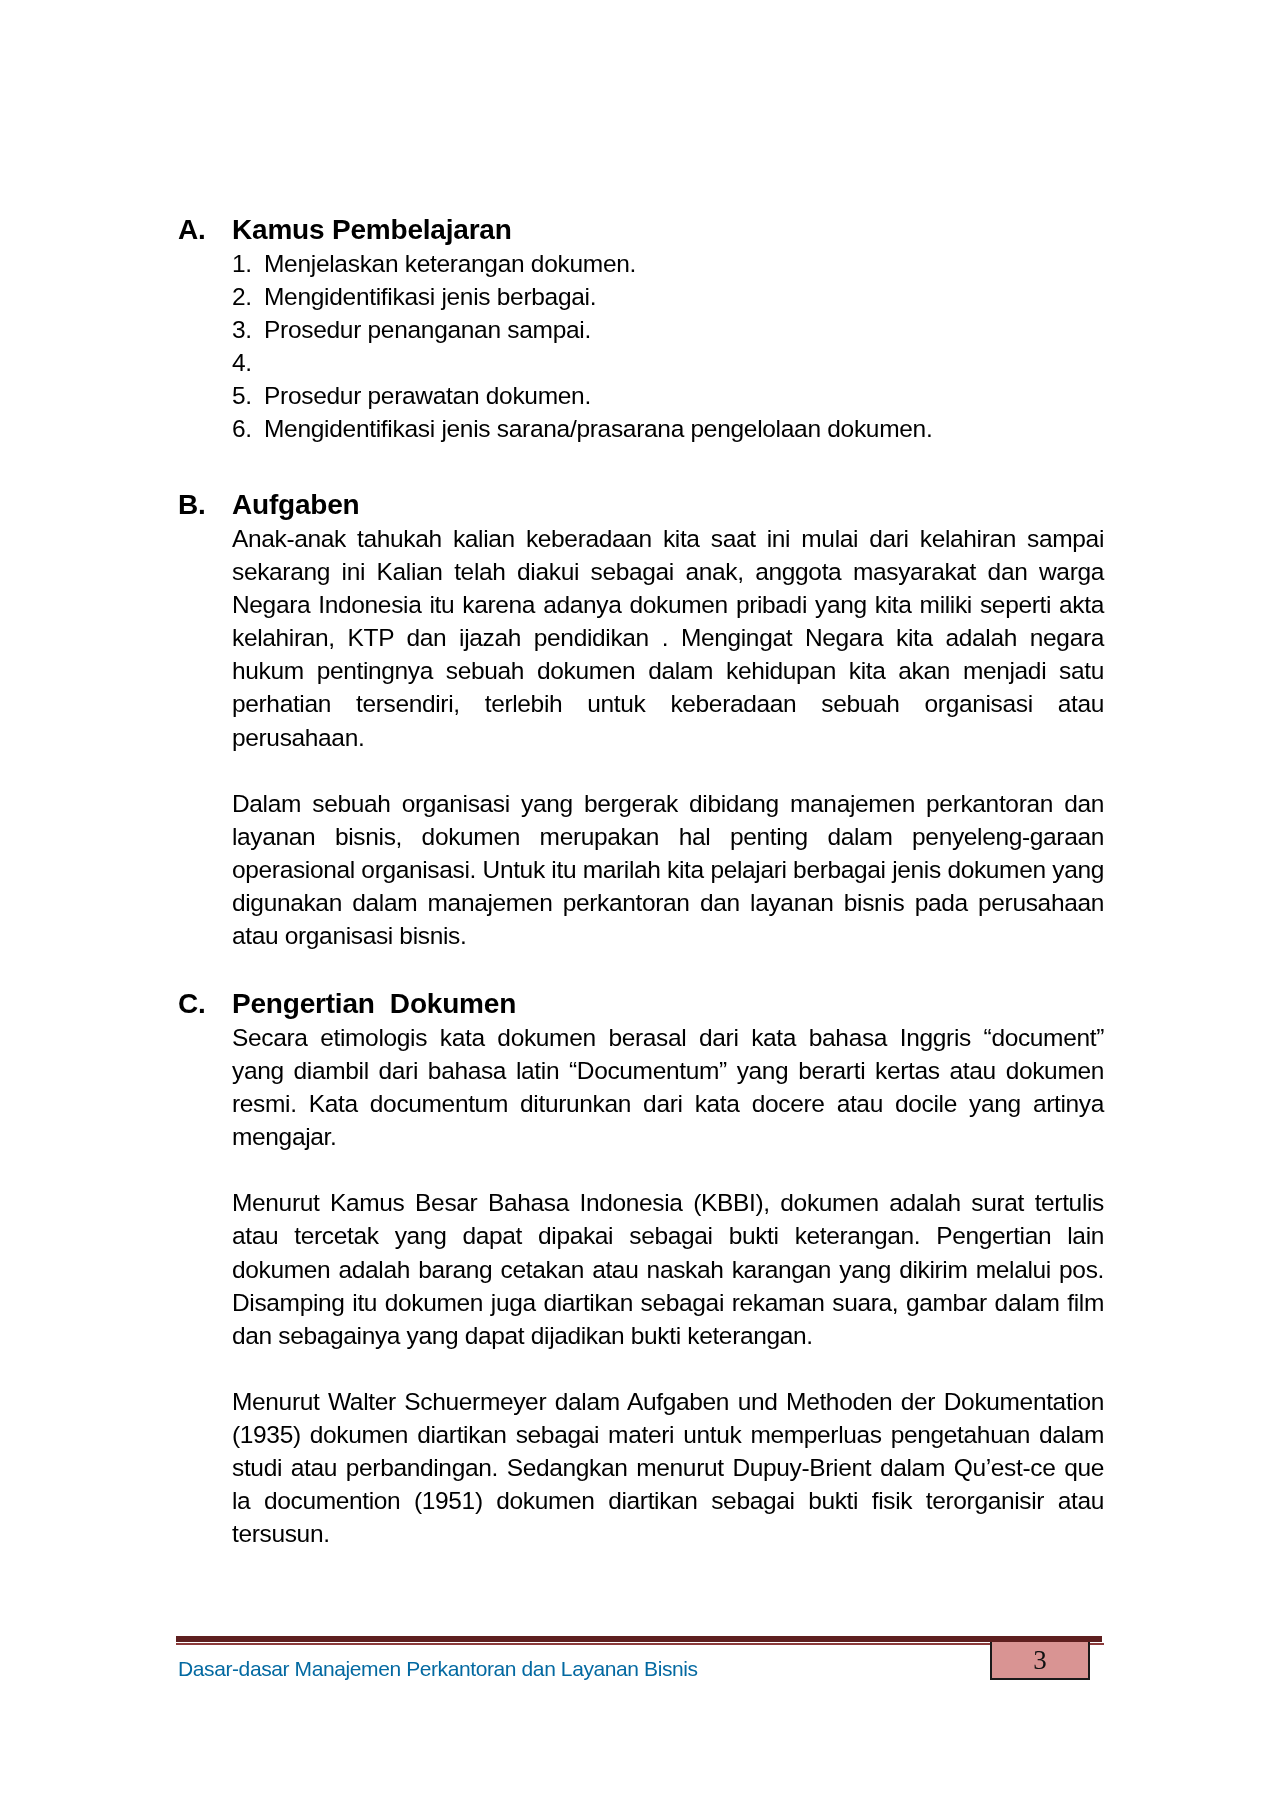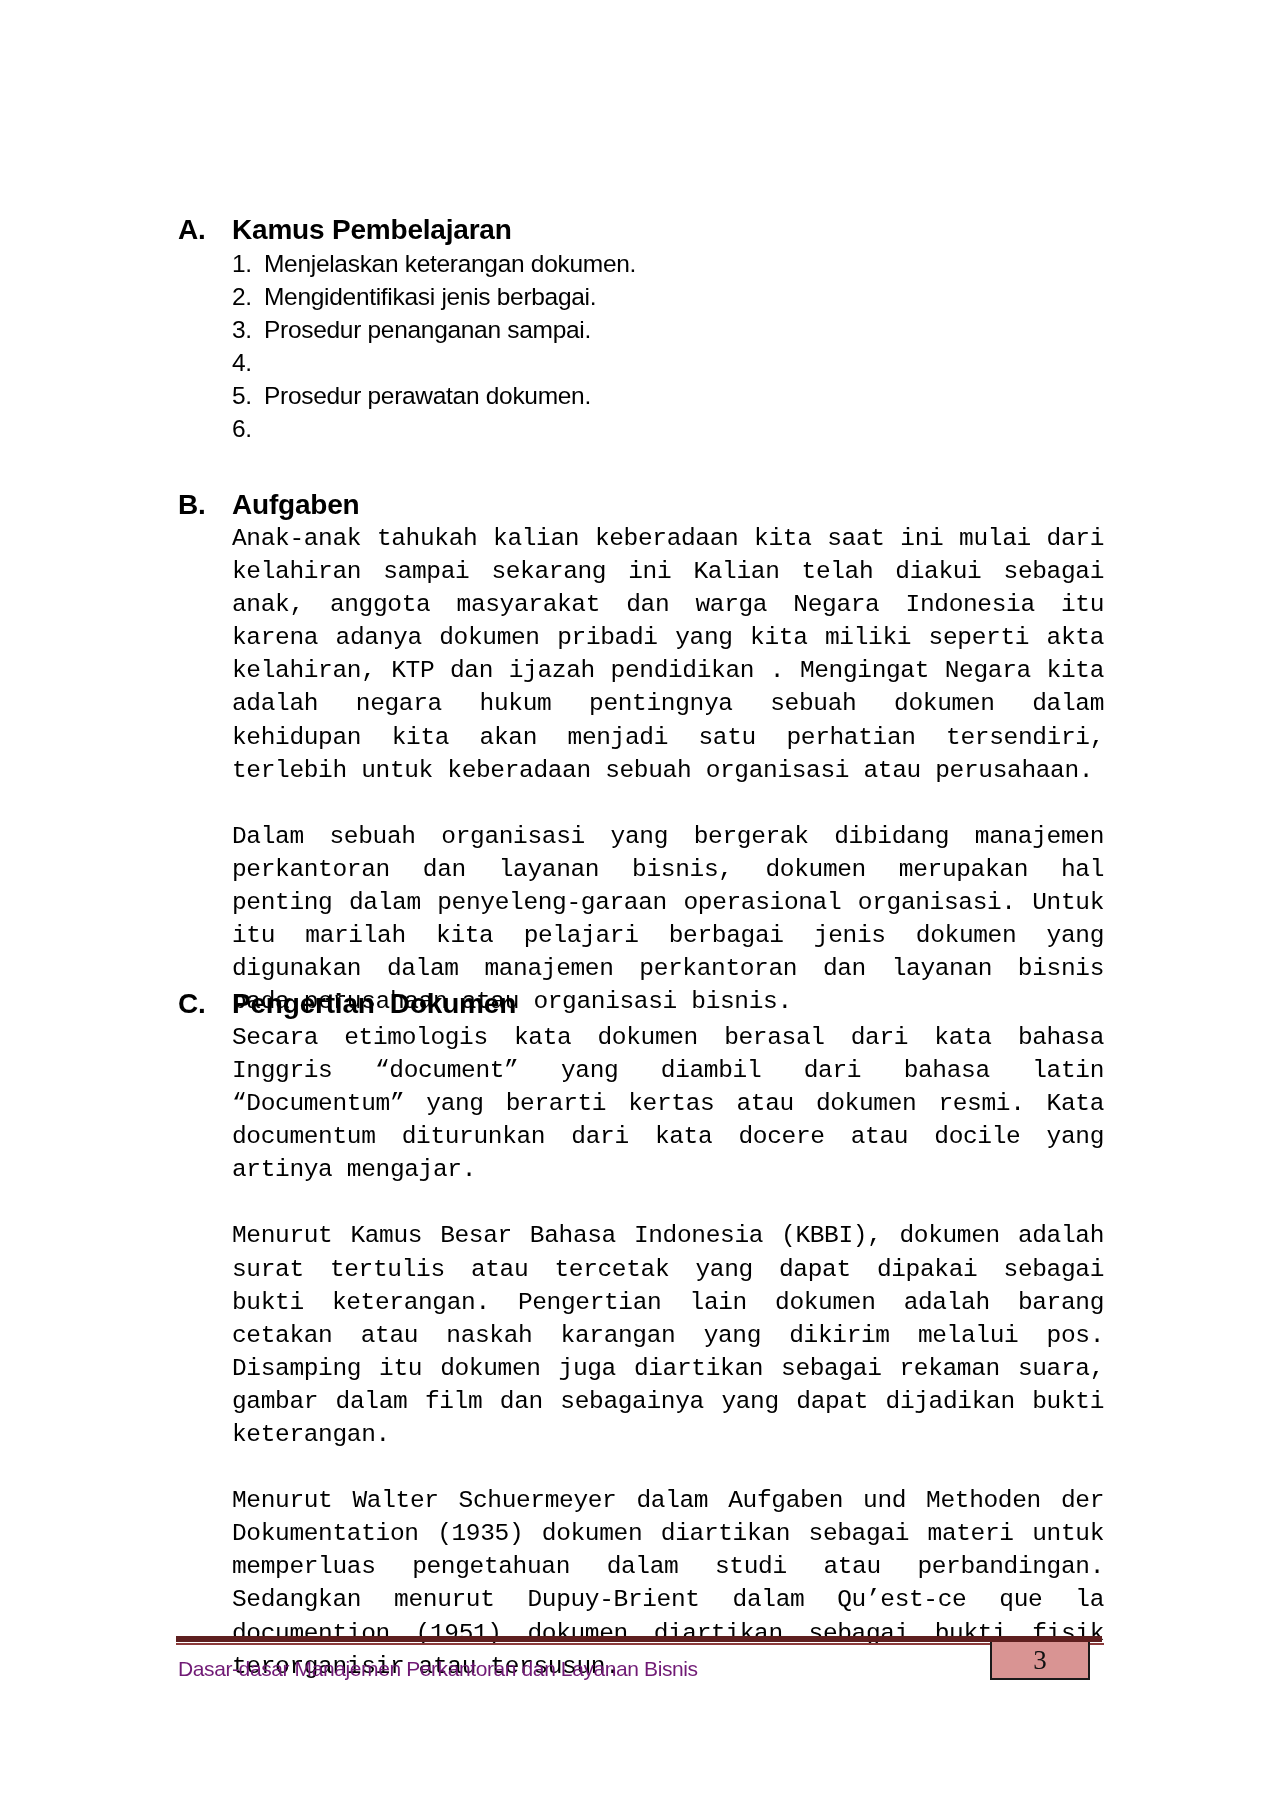--- a/index.html
+++ b/index.html
@@ -4,28 +4,28 @@
 <style>
   html, body { margin:0; padding:0; background:#ffffff; }
   body { width:1274px; height:1800px; position:relative; overflow:hidden;
          font-family:"Liberation Sans", "DejaVu Sans", sans-serif; color:#000; }
   .page { position:absolute; left:0; top:0; width:1274px; height:1800px; }
   .section { position:absolute; left:178px; width:926px; }
   .sec-head { display:flex; align-items:baseline; font-weight:bold; font-size:28px; line-height:34px; letter-spacing:-0.2px; }
   .sec-letter { width:54px; display:inline-block; }
   .sec-title { display:inline-block; }
   .sec-body { margin-left:54px; width:872px; font-size:24.5px; line-height:33.1px; letter-spacing:-0.35px; }
-  .para { text-align:justify; margin:0;font-family:Liberation Mono, monospace; }
+  .para { text-align:justify; margin:0; }
   .para-gap { height:33px; }
   ol.goals { list-style:none; margin:0; padding:0; }
   ol.goals li { display:flex; font-size:24.5px; line-height:33.1px; letter-spacing:-0.3px; }
   ol.goals .num { width:32px; flex:none; }
   .footer-thick { position:absolute; left:176px; top:1636px; width:926px; height:6px; background:#5e1f1f; }
   .footer-thin { position:absolute; left:176px; top:1643px; width:928px; height:2px; background:#8b3a3a; }
-  .footer-text { position:absolute; left:178px; top:1656px; font-size:21px; line-height:26px; color:#701a75; letter-spacing:-0.4px; }
+  .footer-text { position:absolute; left:178px; top:1656px; font-size:21px; line-height:26px; color:#0369a1; letter-spacing:-0.4px; }
   .page-num-box { position:absolute; left:990px; top:1642px; width:96px; height:36px; background:#d99493;
                   border:2px solid #1a1a1a; border-top:none; box-sizing:content-box; display:flex;
                   align-items:center; justify-content:center; }
   .page-num { font-family:"Liberation Serif", "DejaVu Serif", serif; font-size:27px; color:#111; }
 </style>
 </head>
 <body>
 
 <div class="page">
 
@@ -50,20 +50,21 @@
           </li>
         <li>
             <span class="num">4.</span>
           </li>
         <li>
             <span class="num">5.</span>
             <span>Prosedur perawatan dokumen.</span>
           </li>
         <li>
             <span class="num">6.</span>
+            <span>Mengidentifikasi jenis sarana/prasarana pengelolaan dokumen.</span>
           </li>
       </ol>
     </div>
   </div>
 
   <div class="section" style="top:488px;">
     <div class="sec-head">
       <span class="sec-letter">B.</span>
       <span class="sec-title">Aufgaben</span>
     </div>

